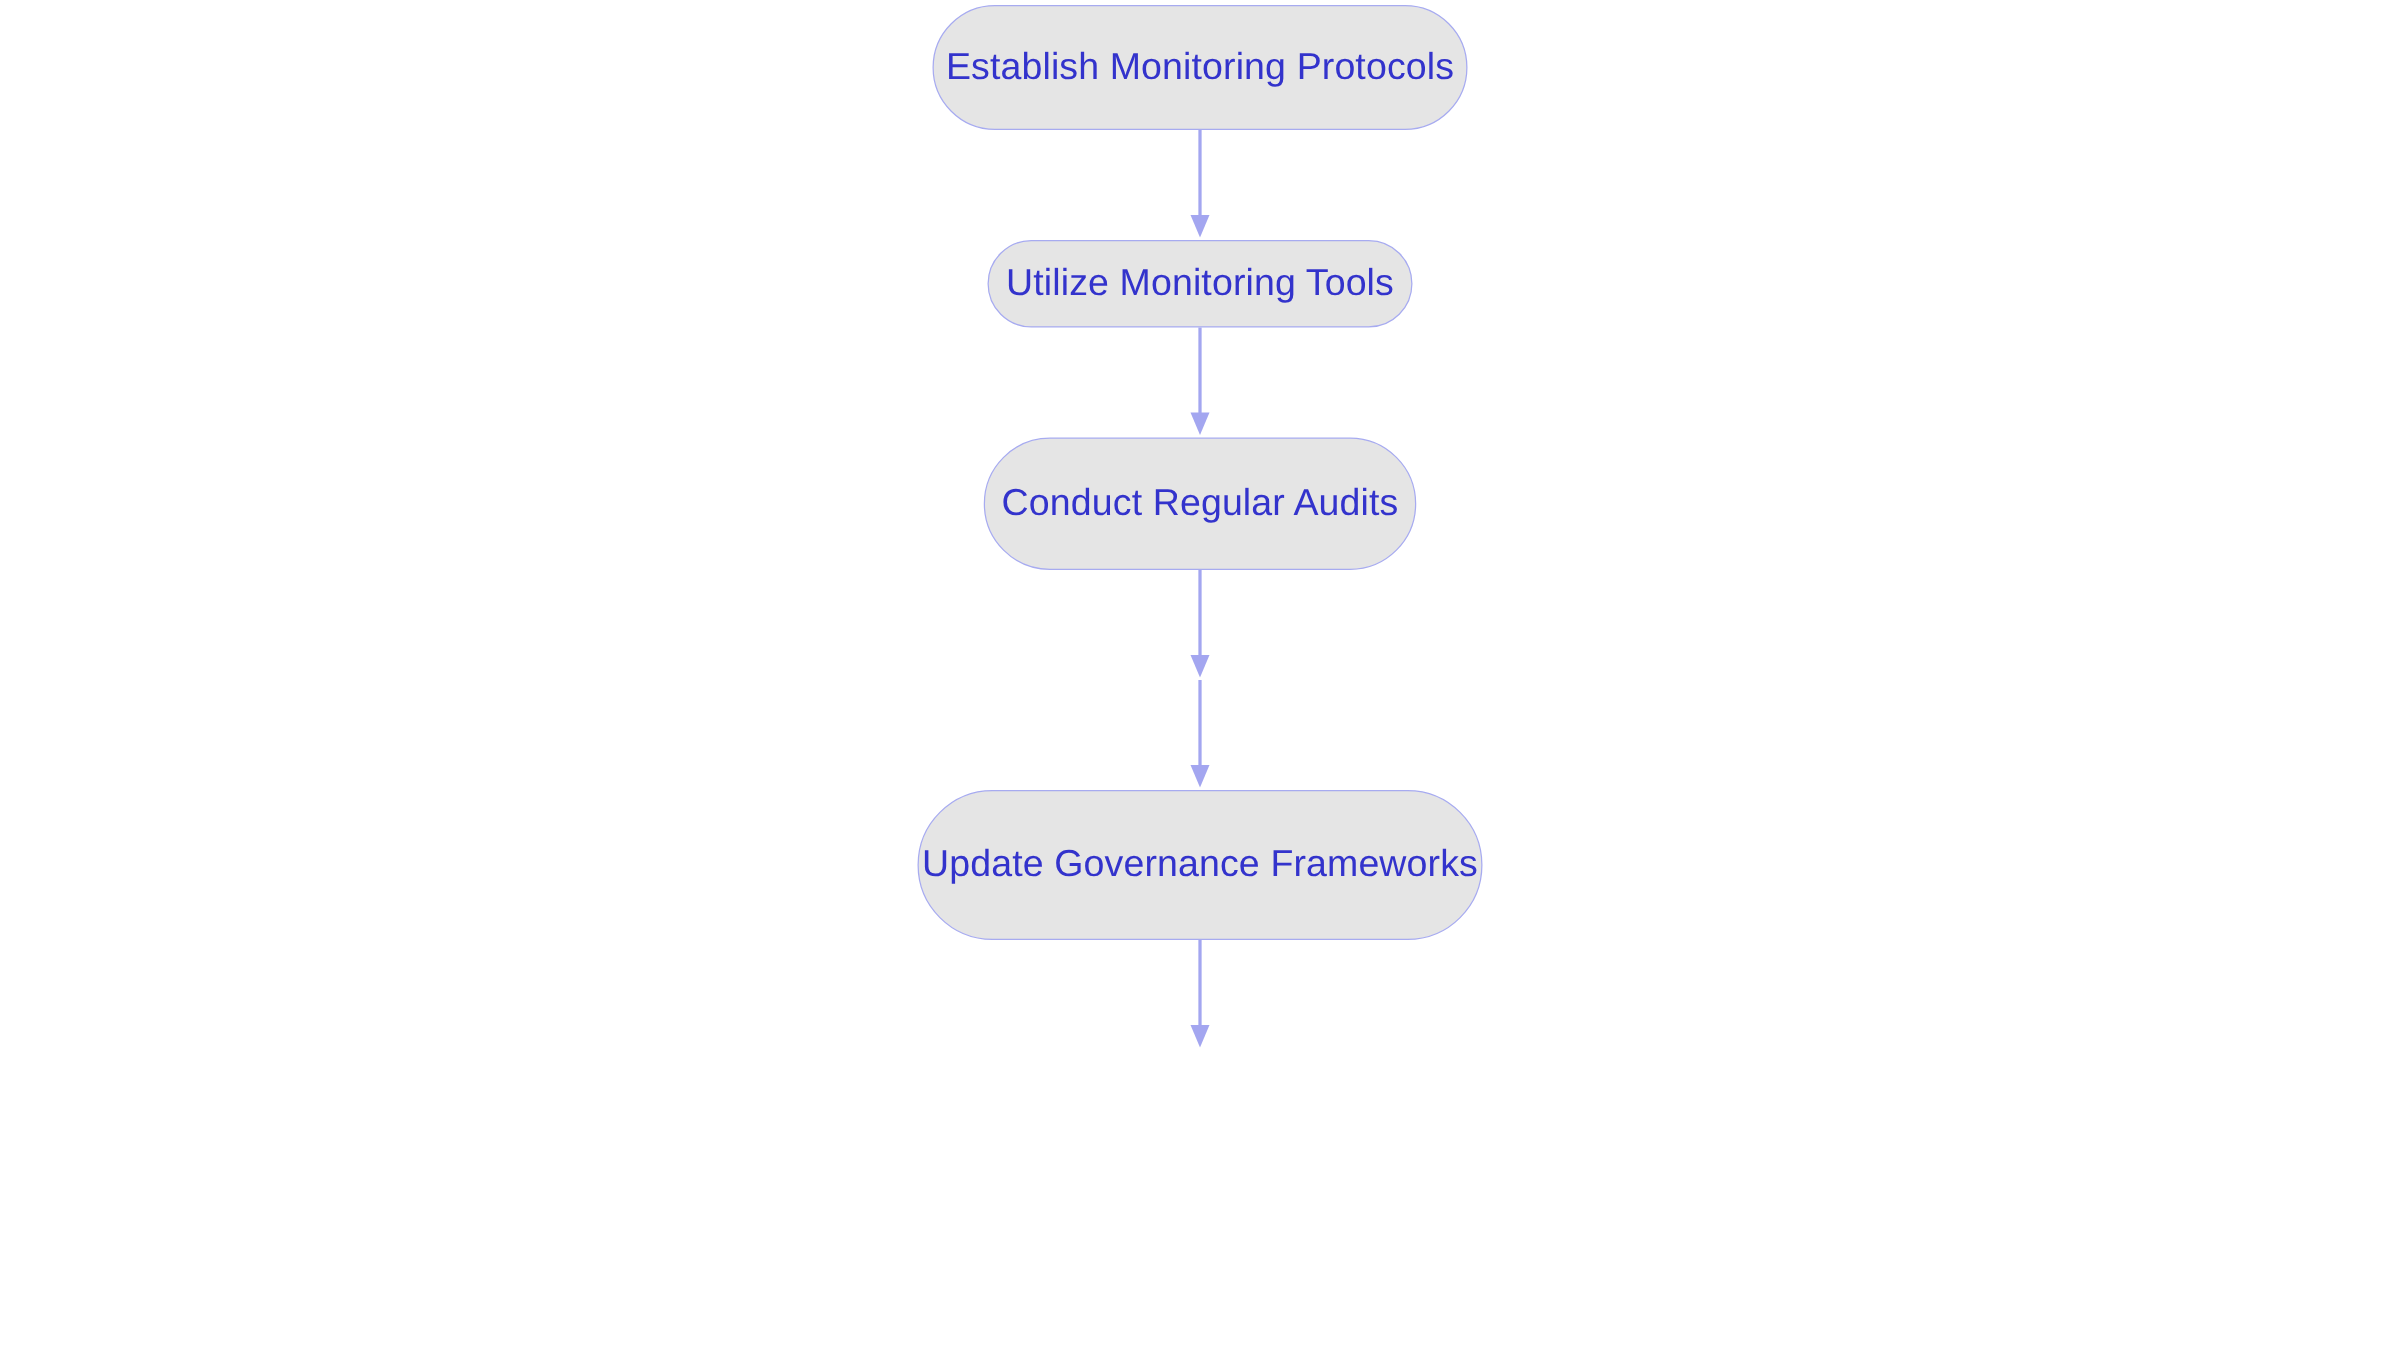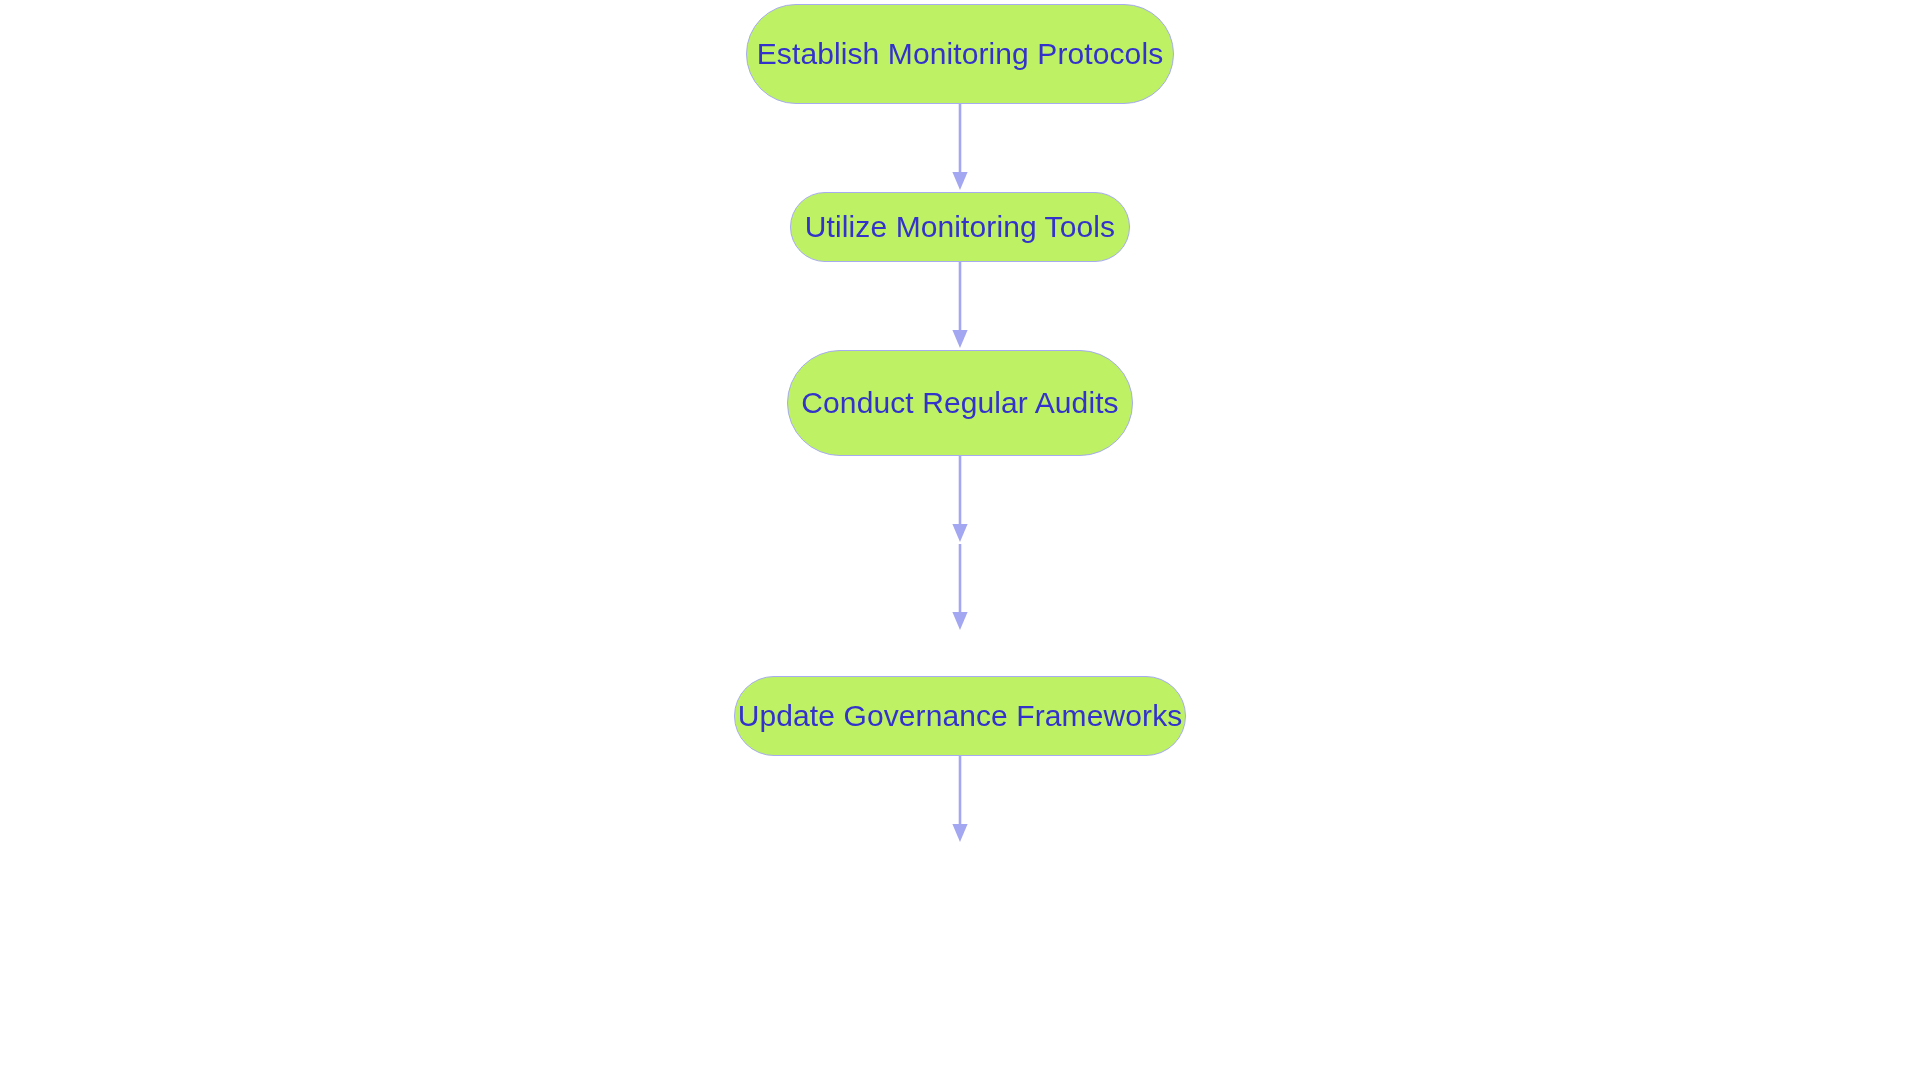--- a/index.html
+++ b/index.html
@@ -31,21 +31,21 @@
     flex-direction: column;
     align-items: center;
     justify-content: flex-start;
   }
 
   .flow-node {
     box-sizing: border-box;
     display: flex;
     align-items: center;
     justify-content: center;
-    background: #bef264;
+    background: #e5e5e5;
     border: 1.6px solid #a7abf0;
     border-radius: 999px;
     color: #3333cc;
     text-align: center;
     white-space: nowrap;
     letter-spacing: 0.1px;
   }
 
   .flow-node .node-label {
     display: block;
@@ -53,21 +53,21 @@
     font-family: "Liberation Sans", sans-serif;
     font-weight: 400;
     line-height: 1;
   }
 
   
   .node-size-1 { width: 428px; height: 100px; font-size: 30px; }
   .node-size-2 { width: 340px; height: 70px;  font-size: 30px; }
   .node-size-3 { width: 346px; height: 106px;  font-size: 30px; }
   .node-size-4 { width: 320px; height: 98px;  font-size: 30px; }
-  .node-size-5 { width: 452px; height: 80px; font-size: 30px; margin-top: 44px; }
+  .node-size-5 { width: 452px; height: 120px; font-size: 30px; }
   .node-size-6 { width: 260px; height: 98px;  font-size: 30px; }
 
   .flow-connector {
     position: relative;
     width: 40px;
     height: 88px;
     display: flex;
     justify-content: center;
     align-items: flex-start;
   }

